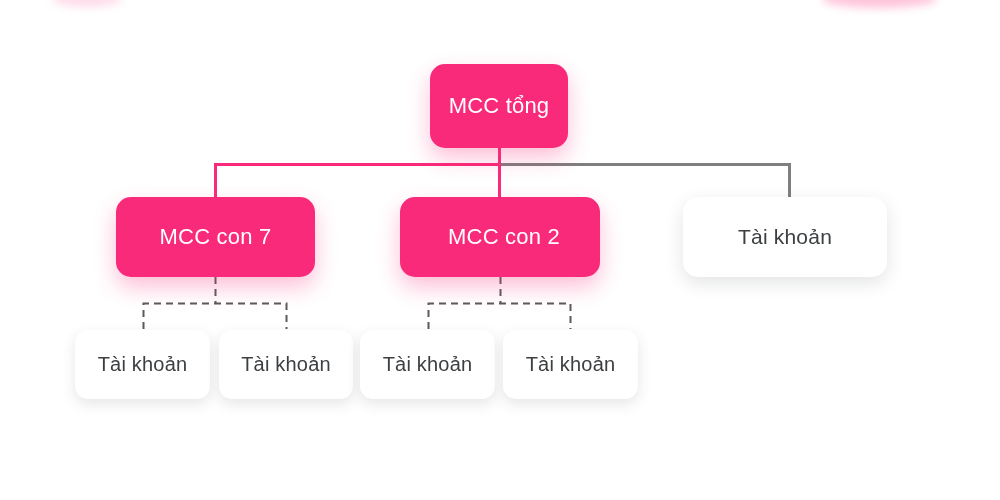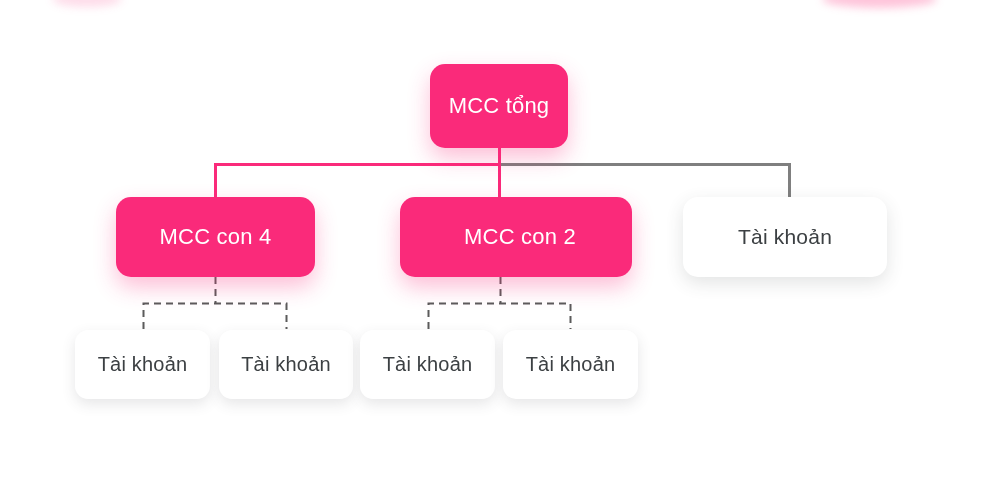--- a/index.html
+++ b/index.html
@@ -38,21 +38,21 @@
     box-shadow: 0 10px 22px rgba(250, 42, 122, 0.30);
   }
   .node-white {
     background: var(--node-white, #ffffff);
     color: var(--account-text, #3c4043);
     box-shadow: 0 6px 18px rgba(60, 64, 67, 0.14);
     align-items: center;
   }
   .node-root   { left: 430px; top: 64px;  width: 138px; height: 84px; }
   .node-child1 { left: 116px; top: 197px; width: 199px; height: 80px; }
-  .node-child2 { left: 400px; top: 197px; width: 232px; height: 80px; padding-left: 8px; }
+  .node-child2 { left: 400px; top: 197px; width: 200px; height: 80px; padding-left: 8px; }
   .node-accR   { left: 683px; top: 197px; width: 204px; height: 80px; font-size: 21px; }
   .node-leaf   { top: 330px; width: 135px; height: 69px; font-size: 20px; border-radius: 13px;
                  box-shadow: 0 5px 14px rgba(60, 64, 67, 0.13); }
   .node-acc1 { left: 75px; }
   .node-acc2 { left: 219px; width: 134px; }
   .node-acc3 { left: 360px; }
   .node-acc4 { left: 503px; }
   .edge-pink   { stroke: var(--solid-pink-line, #fa2a7a); stroke-width: 3; fill: none; }
   .edge-gray   { stroke: var(--solid-gray-line, #7f7f7f); stroke-width: 3; fill: none; }
   .edge-dashed { stroke: var(--dashed-gray-line, #5b5b5b); stroke-width: 2; fill: none;
@@ -89,21 +89,21 @@
 
     <path class="edge-dashed" d="M 500.5 277 V 303"></path>
     <path class="edge-dashed" d="M 428.5 329 V 303.5 H 570.5 V 329"></path>
   </svg>
 
   <div class="node node-pink node-root">
     <span>MCC tổng</span>
   </div>
 
   <div class="node node-pink node-child1">
-    <span>MCC con 4</span>
+    <span>MCC con 7</span>
   </div>
   <div class="node node-pink node-child2">
     <span>MCC con 2</span>
   </div>
   <div class="node node-white node-accR">
     <span>Tài khoản</span>
   </div>
 
   <div class="node node-white node-leaf node-acc1">
     <span>Tài khoản</span>

